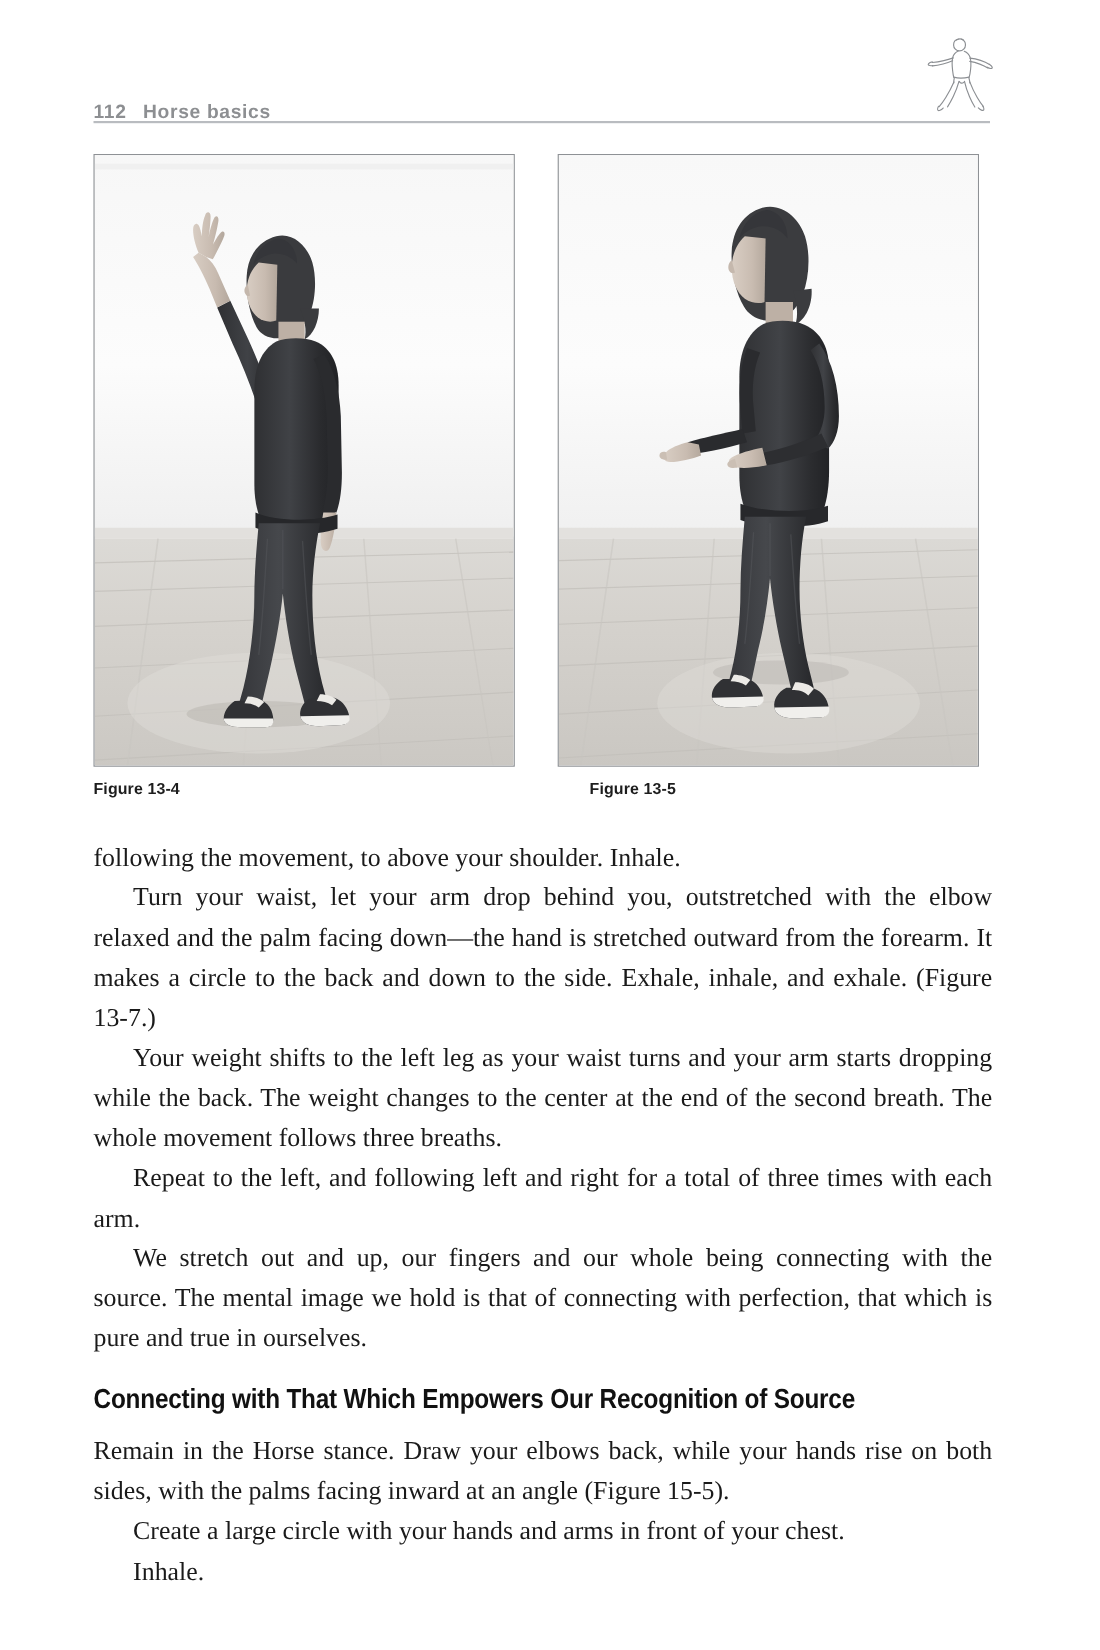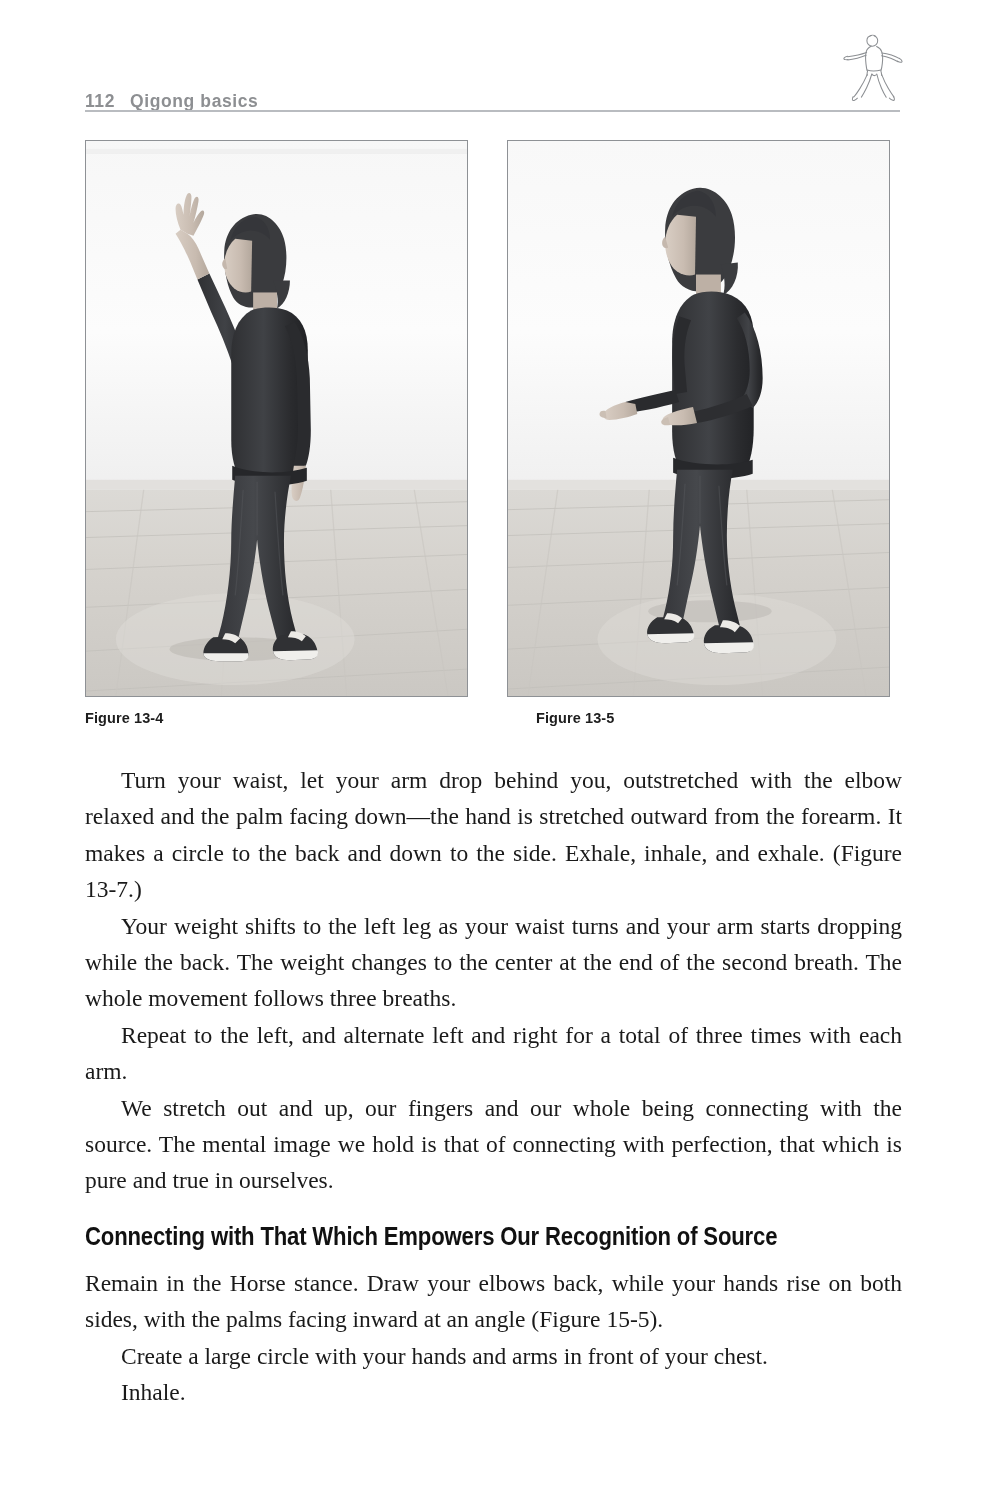--- a/index.html
+++ b/index.html
@@ -135,21 +135,21 @@
   }
   .head-gap { height: 12px; }
 </style>
 </head>
 <body>
 
 <div class="page">
 
   <div class="runhead">
     <span class="runhead-text runhead-folio">112</span>
-    <span class="runhead-text">Qigong basics</span>
+    <span class="runhead-text">Horse basics</span>
   </div>
   <div class="runhead-rule"></div>
 
   <div class="corner-mark">
     <svg viewBox="0 0 74 80" xmlns="http://www.w3.org/2000/svg">
       <g fill="none" stroke="#8c8f93" stroke-width="1.05" stroke-linecap="round" stroke-linejoin="round">
 
         <path d="M33.5 9.5c-2.6 0.4 -4.6 2.6 -4.6 5.3 0 3.0 2.4 5.4 5.4 5.4 3.0 0 5.4 -2.4 5.4 -5.4 0 -2.3 -1.5 -4.3 -3.6 -5.1"></path>
         <path d="M31.5 10.5c1.6 -1.6 4.5 -1.6 6.3 -0.2"></path>
 
@@ -413,23 +413,24 @@
           <path d="M216 481 C223 481 230 483 233 487 L228 493 C224 489 219 488 213 488 Z" fill="#eceae6"></path>
         </g>
       </svg>
     </div>
   </div>
 
   <div class="caption caption-left">Figure 13-4</div>
   <div class="caption caption-right">Figure 13-5</div>
 
   <div class="body">
+    <p class="noindent">following the movement, to above your shoulder. Inhale.</p>
     <p class="indent">Turn your waist, let your arm drop behind you, outstretched with the elbow relaxed and the palm facing down—the hand is stretched outward from the forearm. It makes a circle to the back and down to the side. Exhale, inhale, and exhale. (Figure 13-7.)</p>
     <p class="indent">Your weight shifts to the left leg as your waist turns and your arm starts dropping while the back. The weight changes to the center at the end of the second breath. The whole movement follows three breaths.</p>
-    <p class="indent">Repeat to the left, and alternate left and right for a total of three times with each arm.</p>
+    <p class="indent">Repeat to the left, and following left and right for a total of three times with each arm.</p>
     <p class="indent">We stretch out and up, our fingers and our whole being connecting with the source. The mental image we hold is that of connecting with perfection, that which is pure and true in ourselves.</p>
 
     <h2 class="section-head">Connecting with That Which Empowers Our Recognition of Source</h2>
     <div class="head-gap"></div>
 
     <p class="noindent">Remain in the Horse stance. Draw your elbows back, while your hands rise on both sides, with the palms facing inward at an angle (Figure 15-5).</p>
     <p class="indent">Create a large circle with your hands and arms in front of your chest.</p>
     <p class="indent">Inhale.</p>
   </div>
 

